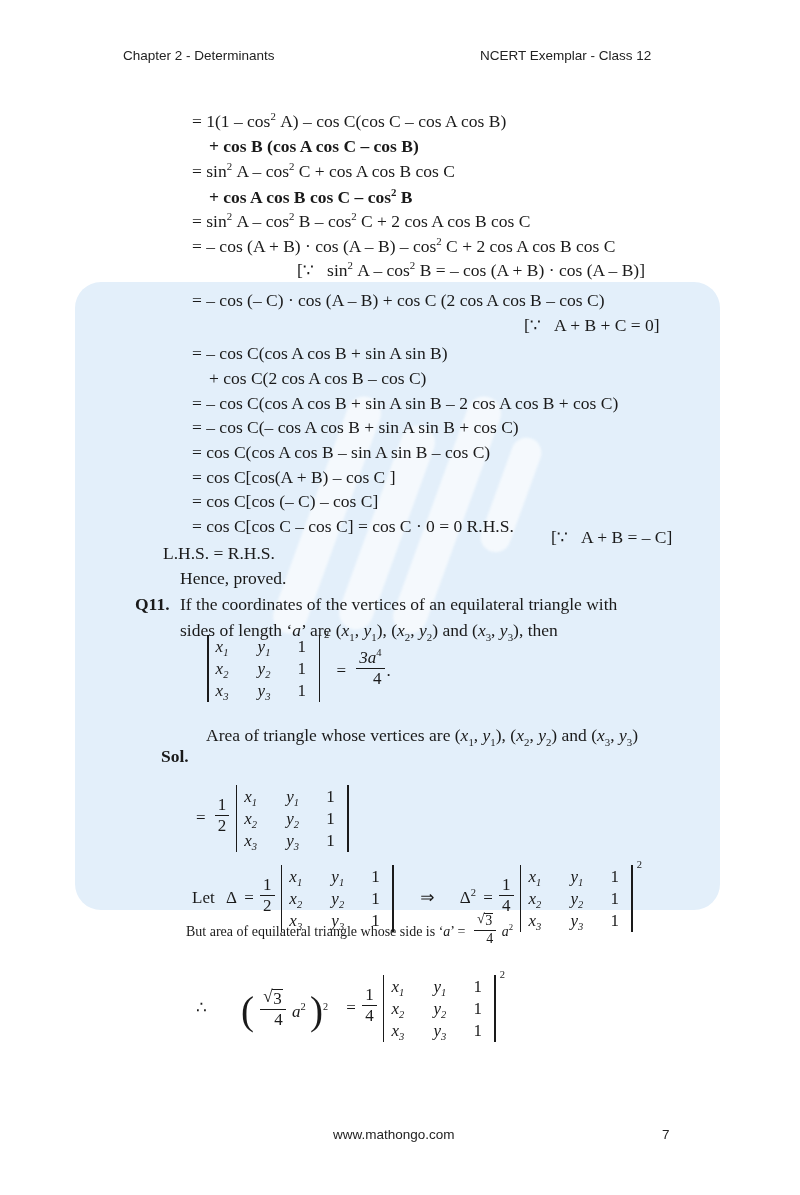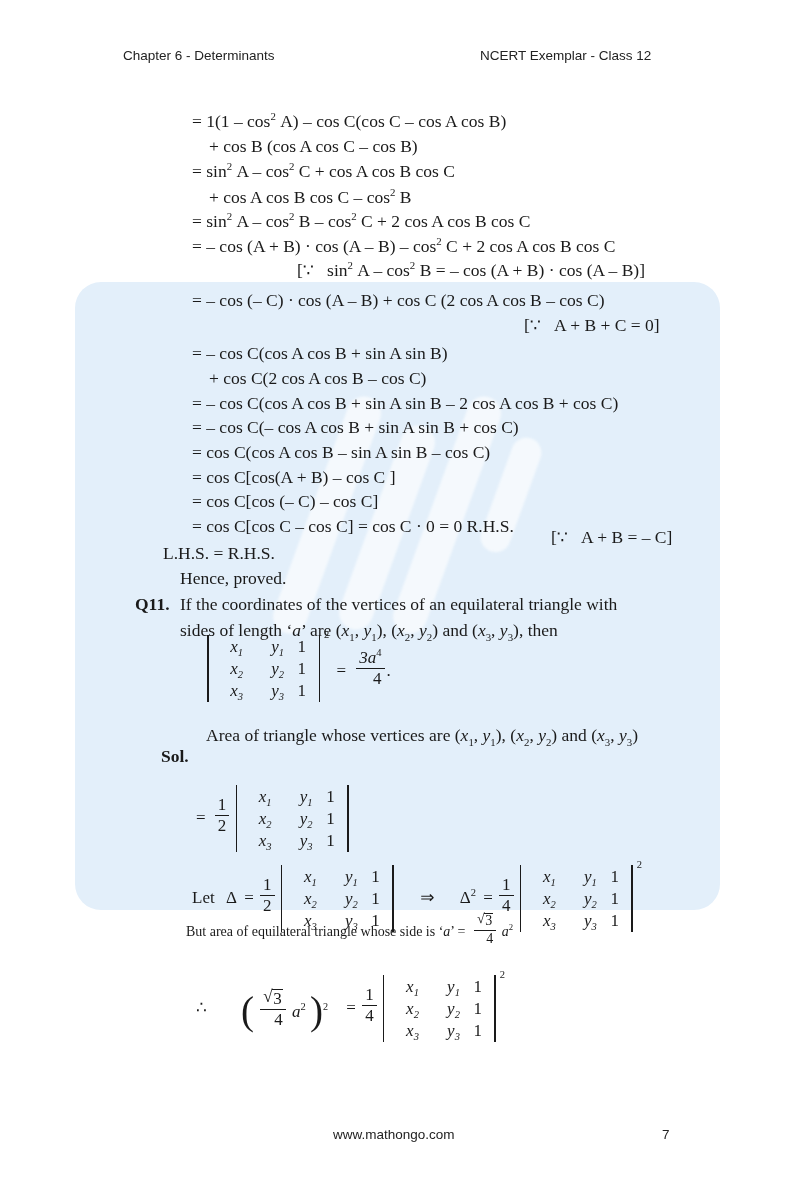--- a/index.html
+++ b/index.html
@@ -80,58 +80,58 @@
   
   .rad{display:inline-block;position:relative;padding-left:.52em;}
   .rad::before{content:"\221A";position:absolute;left:0;top:-.06em;}
   .rad .rdc{border-top:1.2px solid #1a1a1a;padding:0 1px;display:inline-block;}
 
   
   .det{display:inline-flex;align-items:stretch;vertical-align:middle;position:relative;}
   .det .bar{width:1.6px;background:#1a1a1a;}
   .det .cells{display:inline-block;padding:1px 7px;}
   .det .r{display:block;line-height:1.28;white-space:nowrap;}
-  .det .c{display:inline-block;text-align:center;}
+  .det .c{display:inline-block;text-align:left;}
   .det .c1{width:42px;}
   .det .c2{width:40px;}
   .det .c3{width:14px;text-align:left;}
   .det-sup{position:absolute;right:-9px;top:-5px;font-size:.62em;}
 </style>
 </head>
 <body>
 
 <div class="page">
 
   <div class="blue-panel"></div>
 
   <div class="watermark">
     <div class="wm-bar wm1"></div>
     <div class="wm-bar wm2"></div>
     <div class="wm-bar wm3"></div>
     <div class="wm-bar wm4"></div>
   </div>
 
   <div class="hdr">
-    <span class="hdr-left">Chapter 6 - Determinants</span>
+    <span class="hdr-left">Chapter 2 - Determinants</span>
     <span class="hdr-right">NCERT Exemplar - Class 12</span>
   </div>
 
   <div class="content">
 
     <div class="ln" style="left:192px;top:113px;">
       <span>= 1(1 – cos</span><sup>2</sup>&nbsp;<span>A) – cos C(cos C – cos A cos B)</span>
     </div>
 
-    <div class="ln" style="left:209px;top:138px;">+ cos B (cos A cos C – cos B)</div>
+    <div class="ln" style="left:209px;top:138px;font-weight:bold;">+ cos B (cos A cos C – cos B)</div>
 
     <div class="ln" style="left:192px;top:163px;">
       <span>= sin</span><sup>2</sup>&nbsp;<span>A – cos</span><sup>2</sup>&nbsp;<span>C + cos A cos B cos C</span>
     </div>
 
-    <div class="ln" style="left:209px;top:189px;">
+    <div class="ln" style="left:209px;top:189px;font-weight:bold;">
       <span>+ cos A cos B cos C – cos</span><sup>2</sup>&nbsp;<span>B</span>
     </div>
 
     <div class="ln" style="left:192px;top:213px;">
       <span>= sin</span><sup>2</sup>&nbsp;<span>A – cos</span><sup>2</sup>&nbsp;<span>B – cos</span><sup>2</sup>&nbsp;<span>C + 2 cos A cos B cos C</span>
     </div>
 
     <div class="ln" style="left:192px;top:238px;">
       <span>= – cos (A + B) · cos (A – B) – cos</span><sup>2</sup>&nbsp;<span>C + 2 cos A cos B cos C</span>
     </div>

